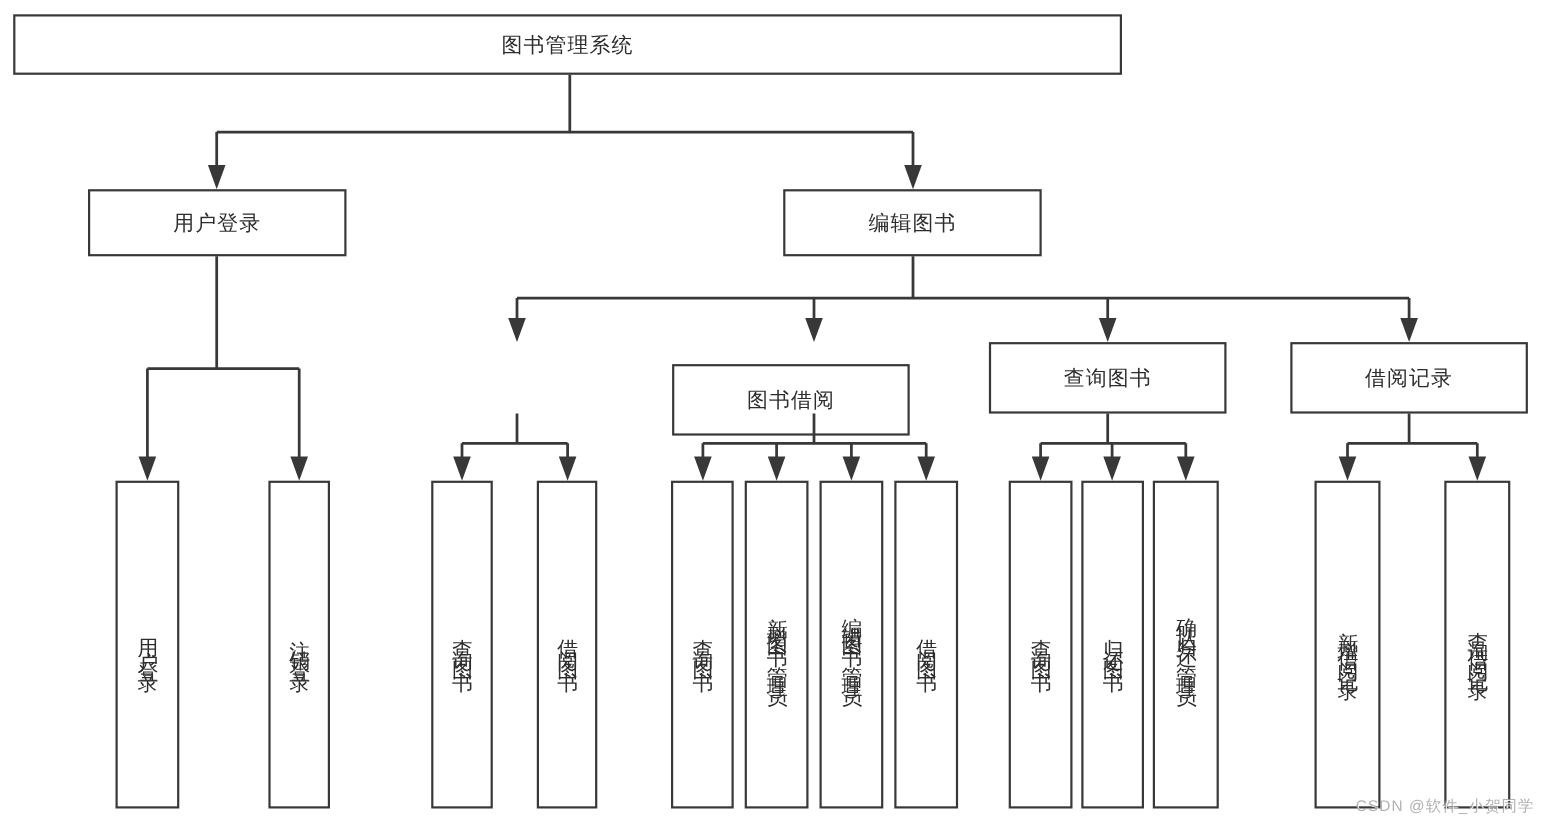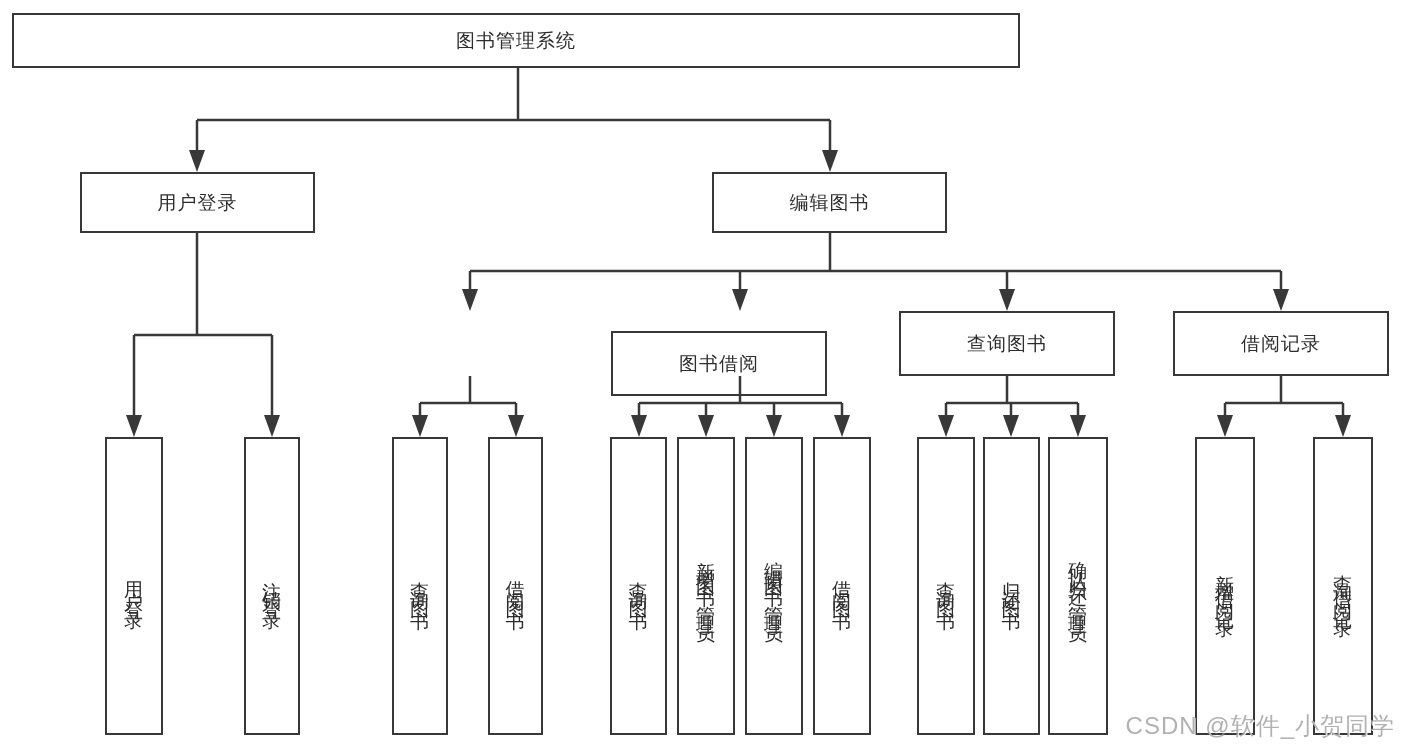--- a/index.html
+++ b/index.html
@@ -30,21 +30,21 @@
     white-space:nowrap;
   }
   .v-node.long span{letter-spacing:9px;}
   #wires{position:absolute;left:0;top:0;z-index:2;pointer-events:none;}
   #wires path{stroke:#383838;stroke-width:2.5;fill:none;}
   #wires polygon{fill:#383838;stroke:none;}
   .watermark{
     position:absolute;
     right:10px;bottom:5px;
     z-index:5;
-    font-size:24px;
+    font-size:14px;
     color:rgba(158,158,158,0.80);
     text-shadow:1px 1px 0 rgba(255,255,255,0.9);
     letter-spacing:1px;
     white-space:nowrap;
   }
 </style>
 </head>
 <body>
 
 <div id="canvas">

